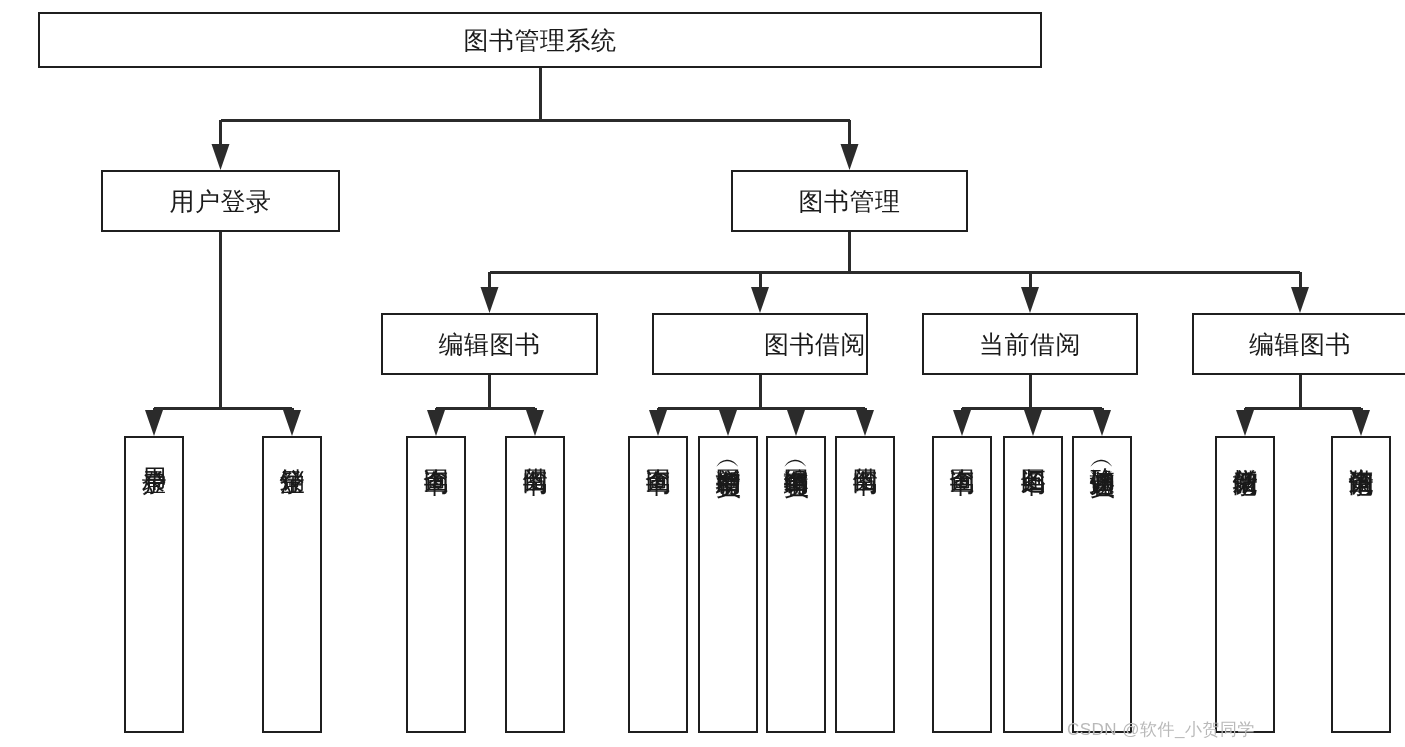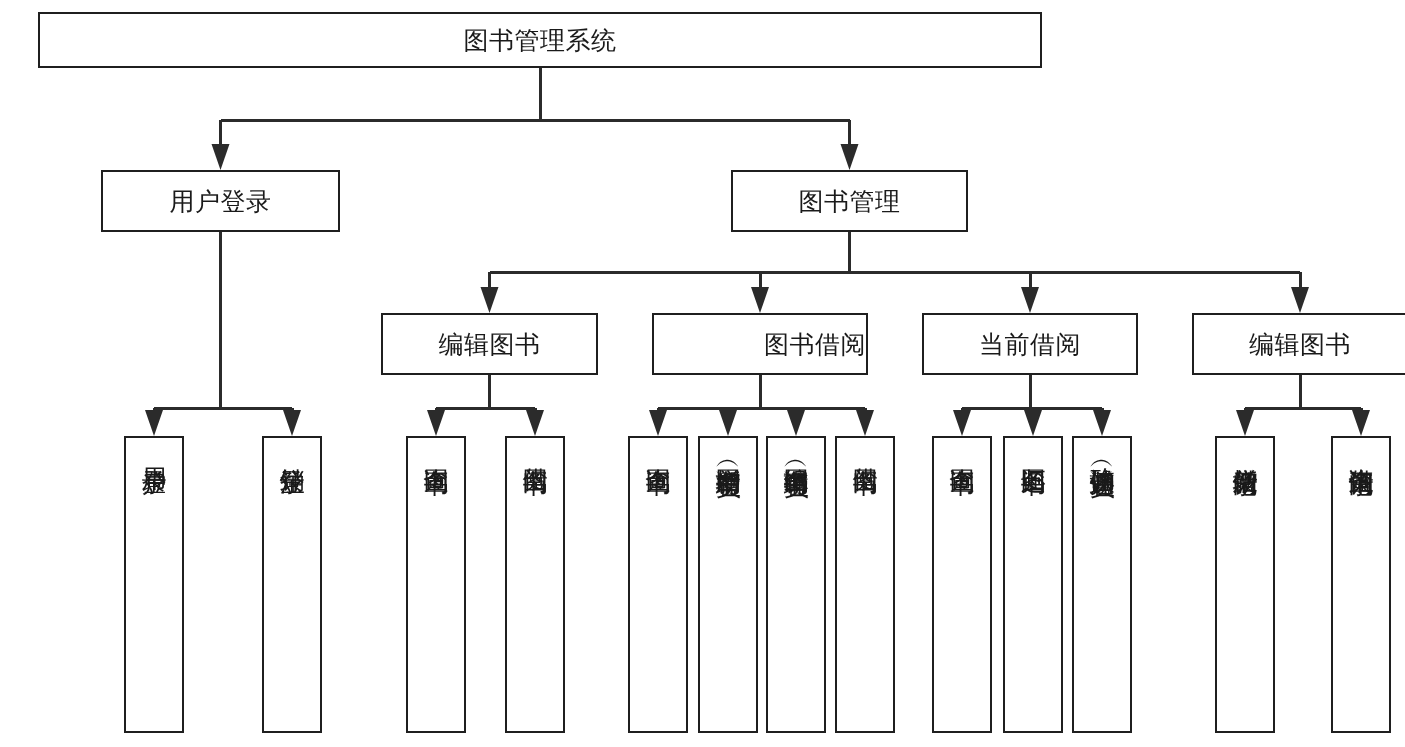--- a/index.html
+++ b/index.html
@@ -186,13 +186,14 @@
       <div class="node node-v" style="left: 1052px; top: 436px; width: 60px; height: 297px; border-color: rgb(31, 31, 31); background: rgb(255, 255, 255);">
         <span class="node-label" style="color: rgb(26, 26, 26);">确认归还（管理员）</span>
       </div>
       <div class="node node-v" style="left: 1195px; top: 436px; width: 60px; height: 297px; border-color: rgb(31, 31, 31); background: rgb(255, 255, 255);">
         <span class="node-label" style="color: rgb(26, 26, 26);">新增借阅记录</span>
       </div>
       <div class="node node-v" style="left: 1311px; top: 436px; width: 60px; height: 297px; border-color: rgb(31, 31, 31); background: rgb(255, 255, 255);">
         <span class="node-label" style="color: rgb(26, 26, 26);">查询借阅记录</span>
       </div>
     </div>
+  <div id="watermark">CSDN @软件_小贺同学</div>
 </div>
 
 </body></html>

